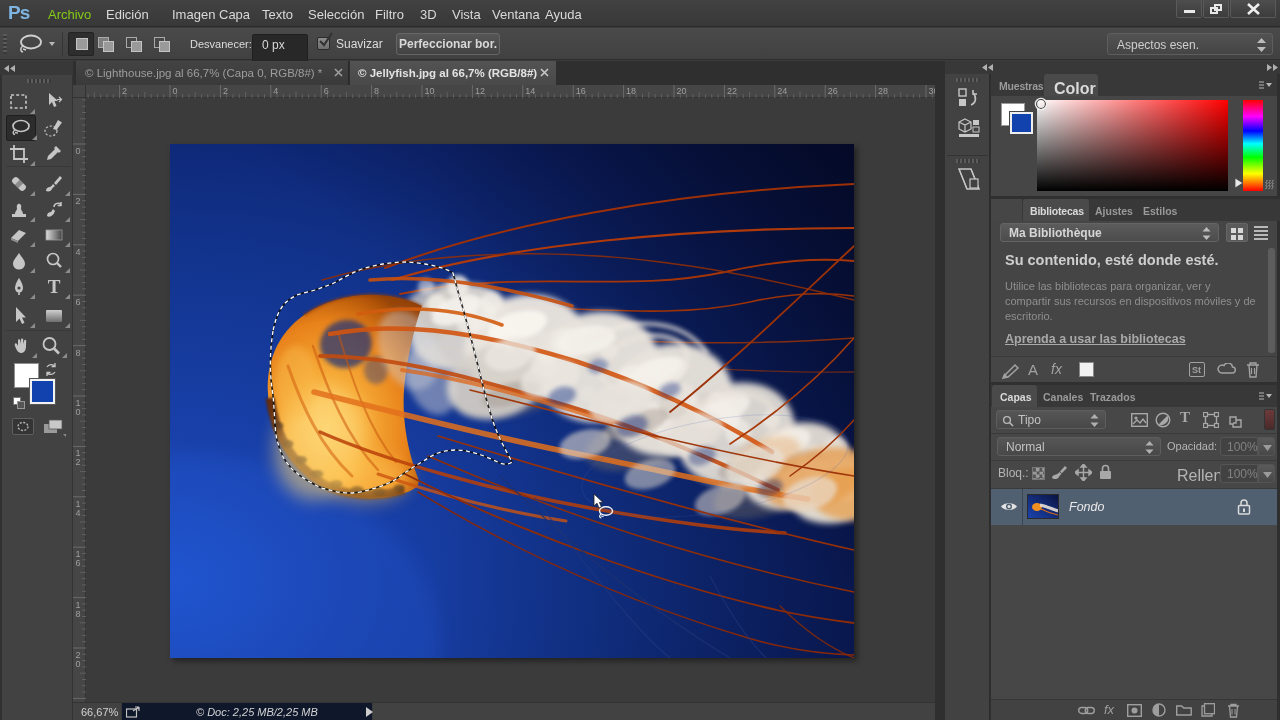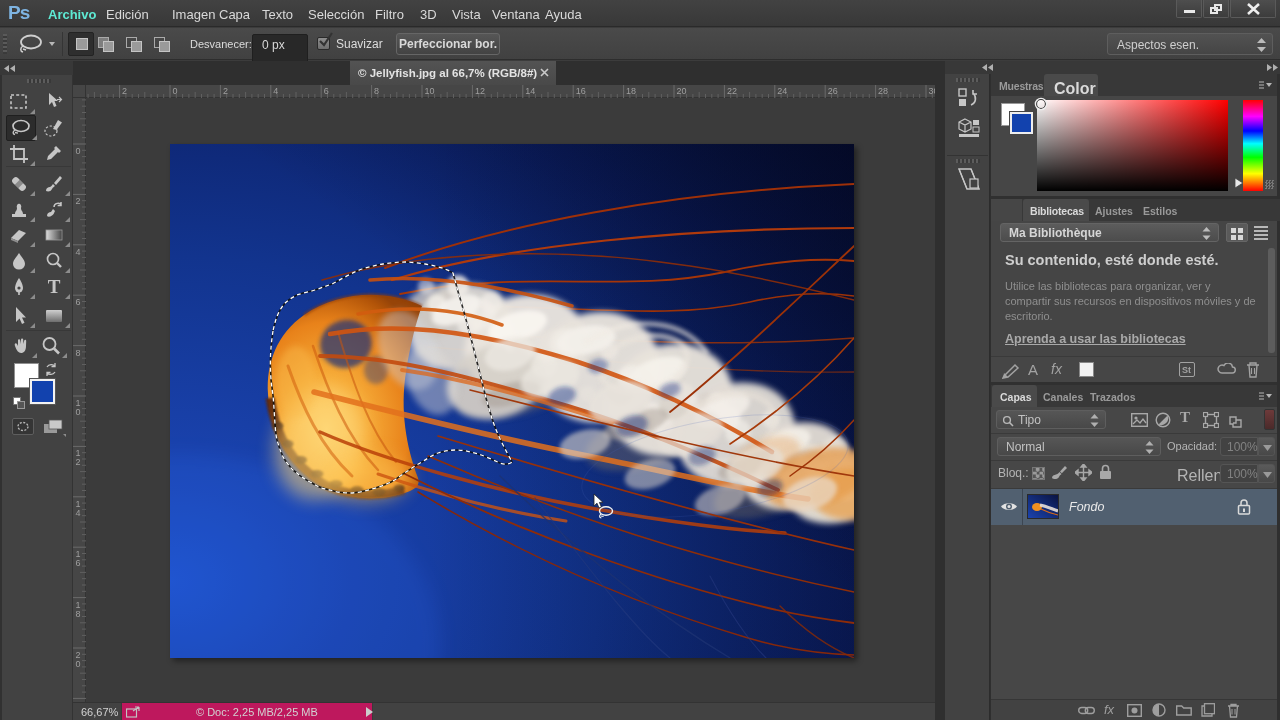--- a/index.html
+++ b/index.html
@@ -6,21 +6,21 @@
  font-family:"Liberation Sans",sans-serif;-webkit-font-smoothing:antialiased;}
 .abs{position:absolute;}
 .txt{position:absolute;white-space:nowrap;}
 </style></head>
 <body>
 <div class="abs" style="left:0;top:0;width:1280px;height:720px;background:#3c3c3c;">
 
 <div class="abs" style="left:0;top:0;width:1280px;height:27px;background:linear-gradient(#424242,#383838);border-bottom:1px solid #2a2a2a;">
  <span class="txt" style="left:8px;top:2px;font-size:19px;font-weight:bold;color:#7eb4e2;letter-spacing:-1px;">Ps</span>
 </div>
-<span class="txt" style="left:48px;top:7px;font-size:13px;color:#5eead4;font-weight:bold;">Archivo</span>
+<span class="txt" style="left:48px;top:7px;font-size:13px;color:#84cc16;">Archivo</span>
 <span class="txt" style="left:106px;top:7px;font-size:13px;color:#d9d9d9;">Edición</span>
 <span class="txt" style="left:160px;top:7px;font-size:13px;color:#d9d9d9;margin-left:12px;">Imagen</span>
 <span class="txt" style="left:219px;top:7px;font-size:13px;color:#d9d9d9;">Capa</span>
 <span class="txt" style="left:262px;top:7px;font-size:13px;color:#d9d9d9;">Texto</span>
 <span class="txt" style="left:308px;top:7px;font-size:13px;color:#d9d9d9;">Selección</span>
 <span class="txt" style="left:375px;top:7px;font-size:13px;color:#d9d9d9;">Filtro</span>
 <span class="txt" style="left:420px;top:7px;font-size:13px;color:#d9d9d9;">3D</span>
 <span class="txt" style="left:452px;top:7px;font-size:13px;color:#d9d9d9;">Vista</span>
 <span class="txt" style="left:492px;top:7px;font-size:13px;color:#d9d9d9;">Ventana</span>
 <span class="txt" style="left:545px;top:7px;font-size:13px;color:#d9d9d9;">Ayuda</span>
@@ -71,20 +71,26 @@
   <span style="font-size:12px;font-weight:bold;color:#d8d8d8;line-height:20px;">Perfeccionar bor.</span></div>
 <div class="abs" style="left:1107px;top:33px;width:166px;height:22px;background:linear-gradient(#525252,#454545);border:1px solid #5e5e5e;border-radius:3px;">
   <span class="txt" style="left:9px;top:4px;font-size:12px;color:#cfcfcf;">Aspectos esen.</span>
   <svg class="abs" style="right:6px;top:4px;" width="9" height="14">
         <path d="M4.5,0 L9,5 H0 Z" fill="#bbb"></path>
         <path d="M4.5,14 L0,9 H9 Z" fill="#bbb"></path>
       </svg>
     </div>
 
 <div class="abs" style="left:73px;top:61px;width:862px;height:24px;background:#2f2f2f;">
+ <div class="abs" style="left:3px;top:0;width:273px;height:24px;background:linear-gradient(#434343,#3a3a3a);border-right:1px solid #292929;">
+   <span class="txt" style="left:9px;top:6px;font-size:11.5px;color:#9d9d9d;">© Lighthouse.jpg al 66,7% (Capa 0, RGB/8#) *</span>
+   <svg class="abs" style="left:258px;top:7px;" width="9" height="9">
+          <path d="M1,1 L8,8 M8,1 L1,8" stroke="#9d9d9d" stroke-width="1.6"></path>
+        </svg>
+ </div>
  <div class="abs" style="left:277px;top:0;width:206px;height:24px;background:linear-gradient(#535353,#494949);">
    <span class="txt" style="left:8px;top:6px;font-size:11.5px;font-weight:bold;color:#e3e3e3;">© Jellyfish.jpg al 66,7% (RGB/8#)</span>
    <svg class="abs" style="left:190px;top:7px;" width="9" height="9">
           <path d="M1,1 L8,8 M8,1 L1,8" stroke="#c9c9c9" stroke-width="1.6"></path>
         </svg>
  </div>
 </div>
 
 <div class="abs" style="left:0;top:61px;width:73px;height:14px;background:#383838;">
  <svg class="abs" style="left:4px;top:4px;" width="12" height="7">
@@ -527,21 +533,21 @@
         <text x="2.5" y="560.0" font-size="9" fill="#9f9f9f" font-family="Liberation Sans">2</text>
         <text x="2.5" y="569.0" font-size="9" fill="#9f9f9f" font-family="Liberation Sans">0</text>
         <text x="2.5" y="610.4" font-size="9" fill="#9f9f9f" font-family="Liberation Sans">2</text>
         <text x="2.5" y="619.4" font-size="9" fill="#9f9f9f" font-family="Liberation Sans">2</text>
       </svg>
     </div>
 <div class="abs" style="left:87px;top:99px;width:848px;height:603px;background:#3b3b3b;"></div>
 
 <div class="abs" style="left:73px;top:702px;width:862px;height:18px;background:#424242;border-top:1px solid #333;">
  <span class="txt" style="left:8px;top:3px;font-size:11px;color:#d2d2d2;">66,67%</span>
- <div class="abs" style="left:48px;top:0;width:252px;height:18px;background:#be185d;border-left:1px solid #3a3a3a;border-right:1px solid #3a3a3a;">
+ <div class="abs" style="left:48px;top:0;width:252px;height:18px;background:#0f172a;border-left:1px solid #3a3a3a;border-right:1px solid #3a3a3a;font-style:italic;">
    <svg class="abs" style="left:4px;top:3px;" width="15" height="12">
           <rect x="0.5" y="3" width="10" height="8" fill="none" stroke="#c2c2c2" stroke-width="1.2"></rect>
           <path d="M7,5 L13,1 M13,1 h-4 M13,1 v4" stroke="#c2c2c2" stroke-width="1.2" fill="none"></path>
         </svg>
    <span class="txt" style="left:74px;top:3px;font-size:11px;color:#d2d2d2;">© Doc: 2,25 MB/2,25 MB</span>
    <svg class="abs" style="left:244px;top:4px;" width="7" height="10">
           <path d="M0,0 L7,5 L0,10 Z" fill="#ccc"></path>
         </svg>
  </div>
 </div>
@@ -872,21 +878,21 @@
     <span class="txt" style="left:14px;top:111px;font-size:12.5px;font-weight:bold;color:#a9a9a9;text-decoration:underline;">Aprenda a usar las bibliotecas</span>
     <div class="abs" style="left:277px;top:27px;width:7px;height:105px;background:#5d5d5d;border-radius:3px;"></div>
     <div class="abs" style="left:0;top:135px;width:286px;height:26px;background:#464646;border-top:1px solid #3a3a3a;">
       <svg class="abs" style="left:11px;top:5px;" width="20" height="17">
               <path d="M2,14 L13,3 L16,6 L6,15 L1,16 Z" fill="none" stroke="#a2a2a2" stroke-width="1.5"></path>
               <path d="M1,16 L6,15 L2,11 Z" fill="#a2a2a2"></path>
             </svg>
       <span class="txt" style="left:37px;top:4px;font-size:15px;color:#a2a2a2;">A</span>
       <span class="txt" style="left:60px;top:4px;font-size:14px;font-style:italic;color:#a2a2a2;">fx</span>
       <div class="abs" style="left:88px;top:5px;width:15px;height:15px;background:#f2f2f2;border:1px solid #888;"></div>
-      <div class="abs" style="left:188px;top:5px;width:16px;height:15px;border:1.5px solid #a2a2a2;border-radius:2px;">
+      <div class="abs" style="left:198px;top:5px;width:16px;height:15px;border:1.5px solid #a2a2a2;border-radius:2px;">
               <span class="txt" style="left:2px;top:2px;font-size:9px;font-weight:bold;color:#a2a2a2;">St</span>
             </div>
       <svg class="abs" style="left:226px;top:6px;" width="20" height="13">
               <path d="M5,10 a4,4 0 1 1 2,-7.5 a4.5,4.5 0 0 1 8.5,1.5 a3,3 0 0 1 -0.5,6 Z" fill="none" stroke="#a2a2a2" stroke-width="1.5"></path>
             </svg>
       <svg class="abs" style="left:255px;top:4px;" width="14" height="17">
               <path d="M1,4 h12 M4,4 V2 h6 v2 M3,4 l1,12 h6 l1,-12" fill="none" stroke="#a2a2a2" stroke-width="1.4"></path>
               <path d="M5.5,7 v6 M8.5,7 v6" stroke="#a2a2a2" stroke-width="1.1"></path>
             </svg>
     </div>

